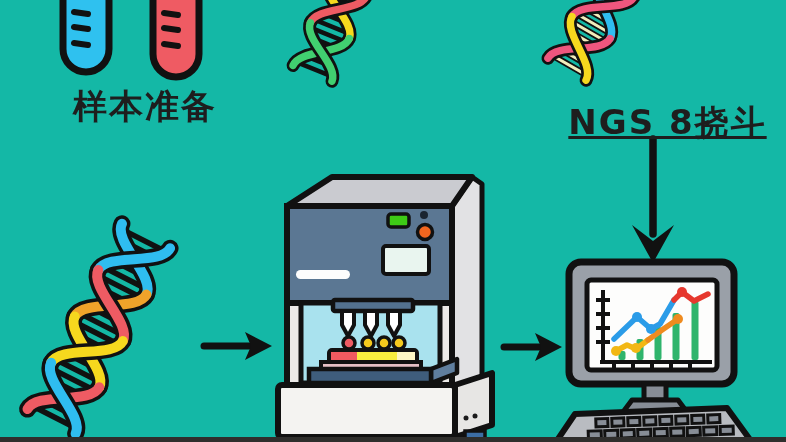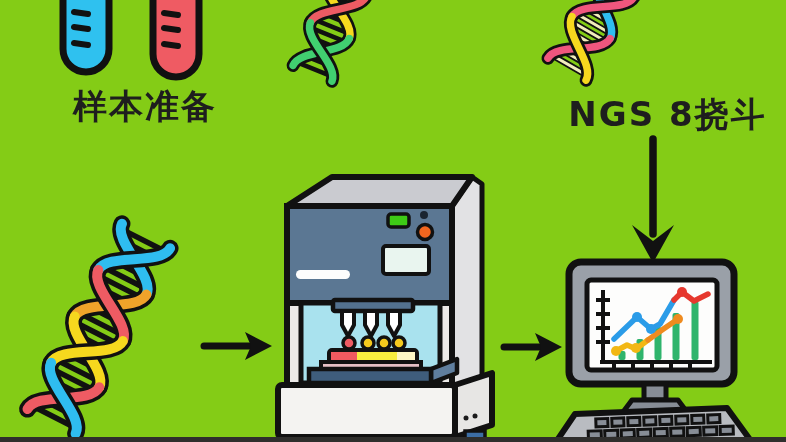--- a/index.html
+++ b/index.html
@@ -1,19 +1,19 @@
 <!DOCTYPE html>
 <html><head>
 <meta charset="utf-8">
 <style>
   html,body{margin:0;padding:0;}
   #canvas{
     position:relative;
     width:786px;height:442px;
-    background:#84cc16;
+    background:#14b8a6;
     overflow:hidden;
     font-family:"DejaVu Sans","Liberation Sans",sans-serif;
   }
   #scene{position:absolute;left:0;top:0;}
   .step-label{
     position:absolute;
     font-weight:bold;
     font-size:34px;
     letter-spacing:2px;
     color:#1e1e1e;
@@ -229,14 +229,14 @@
           <rect x="687" y="429" width="13" height="8" fill="#878d96" stroke="#111" stroke-width="3"></rect>
           <rect x="703.5" y="429" width="13" height="8" fill="#878d96" stroke="#111" stroke-width="3"></rect>
           <rect x="720" y="429" width="13" height="8" fill="#878d96" stroke="#111" stroke-width="3"></rect>
         </g>
     </g>
 
     <rect x="0" y="437" width="786" height="5" fill="#2f2e2c"></rect>
   </svg>
 
   <div class="step-label" style="left:38px;top:84px;width:214px;">样本准备</div>
-  <div class="step-label" style="left:565px;top:92px;width:205px;">NGS 8挠斗</div>
+  <div class="step-label" style="left:565px;top:100px;width:205px;text-decoration:underline;">NGS 8挠斗</div>
 </div>
 
 </body></html>

